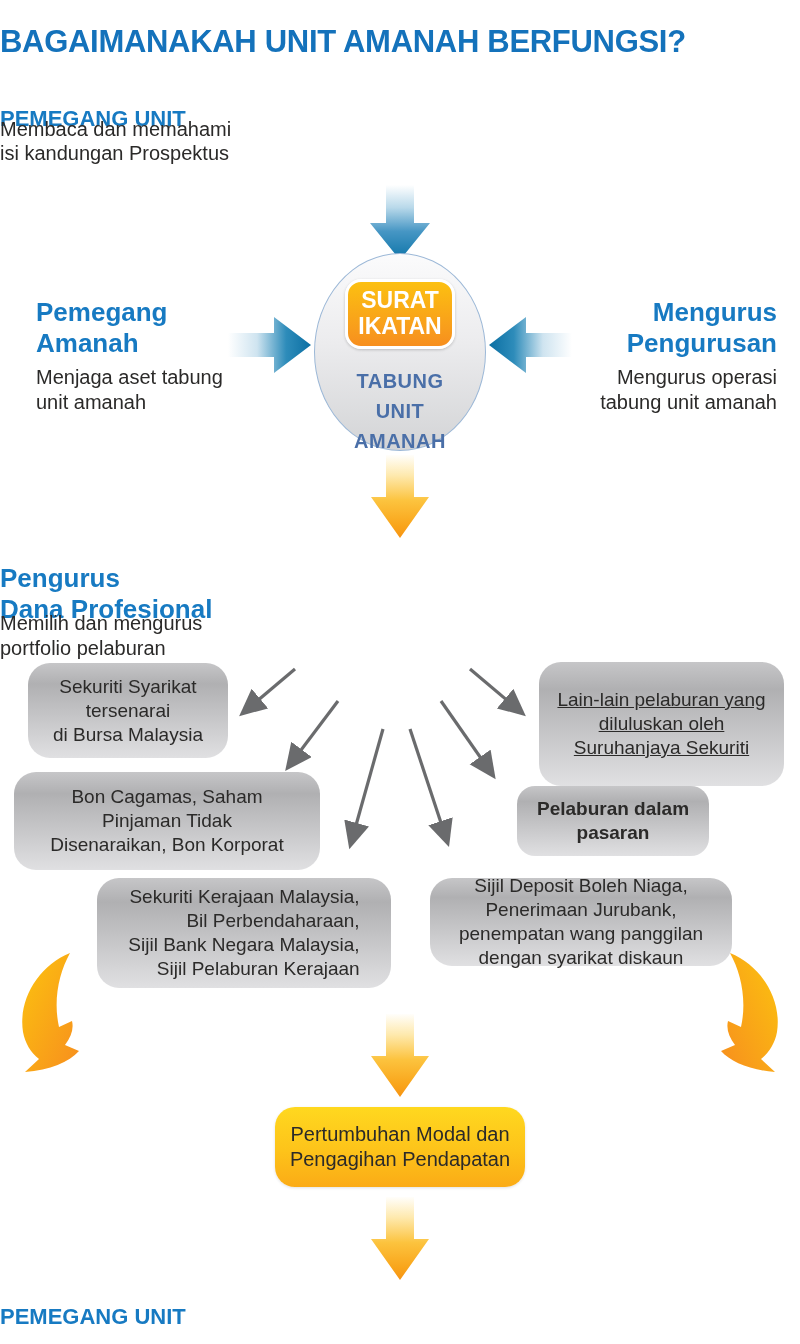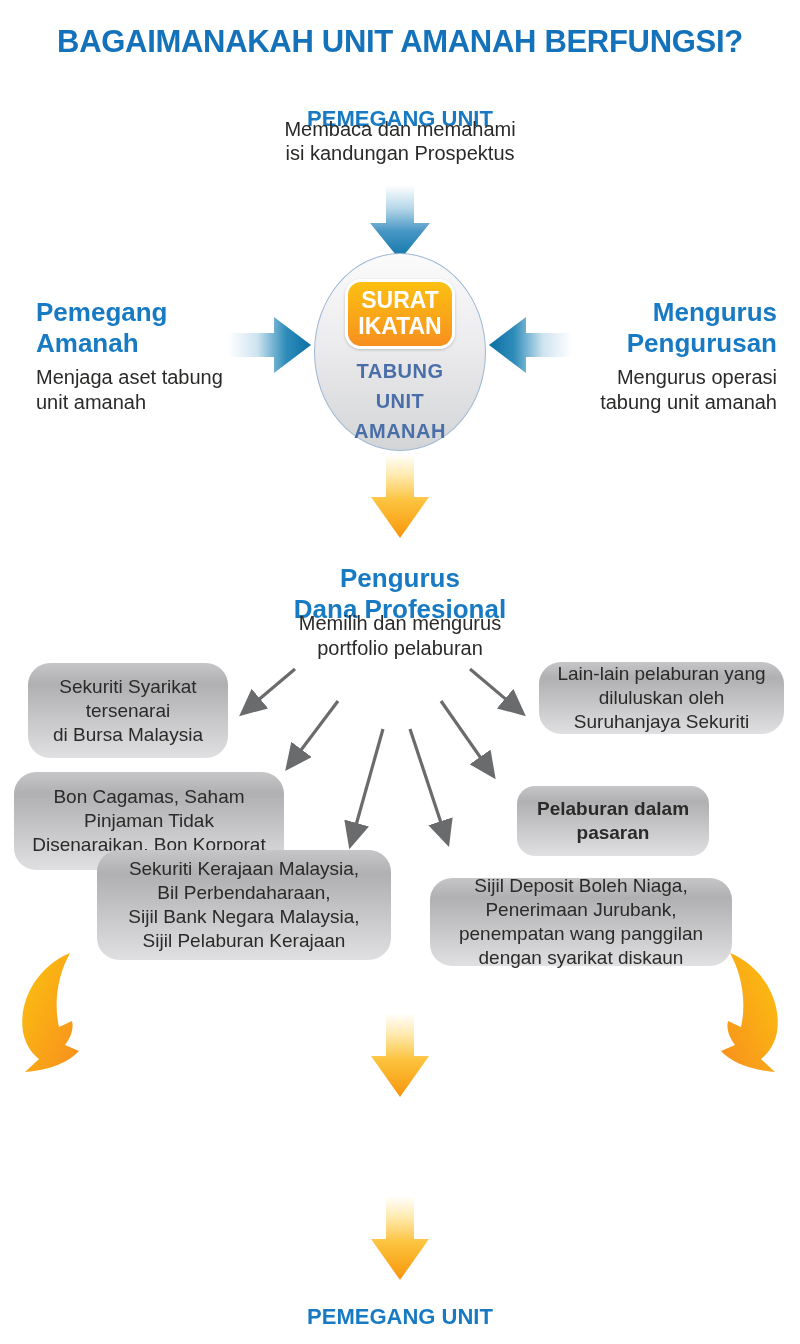--- a/index.html
+++ b/index.html
@@ -1,55 +1,55 @@
 <!DOCTYPE html>
 <html><head>
 <meta charset="utf-8">
 <style>
   html,body{margin:0;padding:0;background:#fff;}
   #canvas{position:relative;width:800px;height:1344px;background:#ffffff;
           font-family:"Liberation Sans",sans-serif;overflow:hidden;color:#2b2a29;}
   .pre{white-space:pre-line;}
   .abs{position:absolute;}
-  .ctr{left:0;width:100%;text-align:center;}
+  .ctr{left:0;width:100%;}
 
   .title{top:24px;font-size:31px;font-weight:700;color:#1472bb;letter-spacing:-0.3px;}
 
   .blue-head{color:#177ac2;font-weight:700;margin-top:16px;}
   .top-head{top:90px;font-size:22px;}
   .top-desc{top:117px;font-size:20px;line-height:24px;}
 
   .circle{left:314px;top:253px;width:172px;height:198px;border-radius:50%;
           background:linear-gradient(180deg,#fbfbfc 0%,#ececee 45%,#d3d4d6 100%);
           border:1px solid #9cb8d7;box-sizing:border-box;text-align:center;}
   .badge{margin:25px auto 0;width:110px;padding:5px 0 7px;
          background:linear-gradient(180deg,#fcc011 0%,#f89c1c 75%,#f78e1e 100%);
          border:3px solid #ffffff;border-radius:16px;box-sizing:border-box;
          color:#ffffff;font-weight:700;font-size:23px;line-height:26px;
          box-shadow:0 1px 3px rgba(0,0,0,.2);}
-  .circle-label{margin-top:7px;color:#4a6fa8;font-weight:700;font-size:20px;
+  .circle-label{margin-top:17px;color:#4a6fa8;font-weight:700;font-size:20px;
                 line-height:30px;letter-spacing:.5px;}
 
   .trustee{left:36px;top:297px;width:215px;text-align:left;}
   .mgmtco{right:23px;top:297px;width:235px;text-align:right;}
   .actor-head{font-size:26px;line-height:31px;font-weight:700;color:#177ac2;}
   .actor-desc{margin-top:6px;font-size:20px;line-height:25px;color:#2b2a29;}
 
   .manager-head{top:547px;font-size:26px;line-height:31px;}
   .manager-desc{top:611px;font-size:20px;line-height:25px;}
 
   .gbox{position:absolute;display:flex;align-items:center;justify-content:center;
         text-align:center;border-radius:22px;box-sizing:border-box;
         background:linear-gradient(180deg,#c6c6c8 0%,#b0b0b2 22%,#e0e0e2 100%);
         font-size:19px;line-height:24px;color:#2b2a29;padding:4px 8px;}
   .b1{left:28px;top:663px;width:200px;height:95px;}
-  .b2{left:539px;top:662px;width:245px;height:72px;}
-  .b3{left:14px;top:772px;width:270px;height:98px;}
+  .b2{left:539px;top:662px;width:245px;height:124px;text-decoration:underline;}
+  .b3{left:14px;top:772px;width:306px;height:98px;}
   .b4{left:517px;top:786px;width:192px;height:70px;border-radius:18px;font-weight:bold;}
-  .b5{left:97px;top:850px;width:294px;height:110px;}
+  .b5{left:97px;top:878px;width:294px;height:110px;text-align:right;}
   .b6{left:430px;top:878px;width:302px;height:88px;}
 
   .outcome{left:275px;top:1107px;width:250px;height:80px;border-radius:20px;
            display:flex;align-items:center;justify-content:center;text-align:center;
            background:linear-gradient(180deg,#ffd81f 0%,#fdc31a 55%,#fbab16 100%);
            font-size:20px;line-height:25px;color:#2b2a29;position:absolute;
            box-shadow:0 1px 3px rgba(0,0,0,.12);}
 
   .bottom-head{top:1288px;font-size:22px;}
 
@@ -180,20 +180,22 @@
   </svg>
   <svg class="abs flip" style="left:712px;top:950px;" width="80" height="128" viewBox="0 0 80 128">
     <path d="M62,3 C30,16 10,50 15,82 C17,93 23,103 31,109 L17,122 C42,120 61,112 71,101
              L57,95 C63,87 66,79 64,71 L51,77 C45,50 51,23 62,3 Z" fill="url(#gSwoosh)"></path>
   </svg>
 
   <svg class="abs" style="left:366px;top:1014px;" width="68" height="84" viewBox="0 0 68 84">
     <path d="M20,0 h28 v42 h15 L34,83 L5,42 h15 Z" fill="url(#gYelV)"></path>
   </svg>
 
+  <div class="outcome pre">Pertumbuhan Modal dan
+Pengagihan Pendapatan</div>
 
   <svg class="abs" style="left:366px;top:1197px;" width="68" height="84" viewBox="0 0 68 84">
     <path d="M20,0 h28 v42 h15 L34,83 L5,42 h15 Z" fill="url(#gYelV)"></path>
   </svg>
 
   <div class="abs ctr bottom-head blue-head pre">PEMEGANG UNIT</div>
 
 </div>
 
 </body></html>

